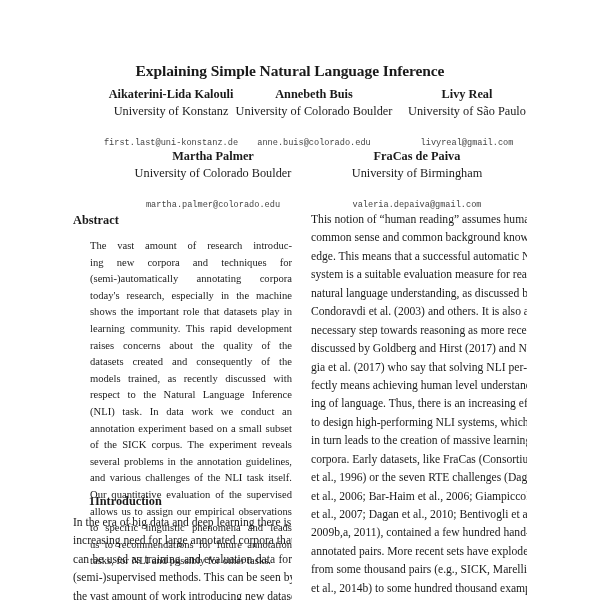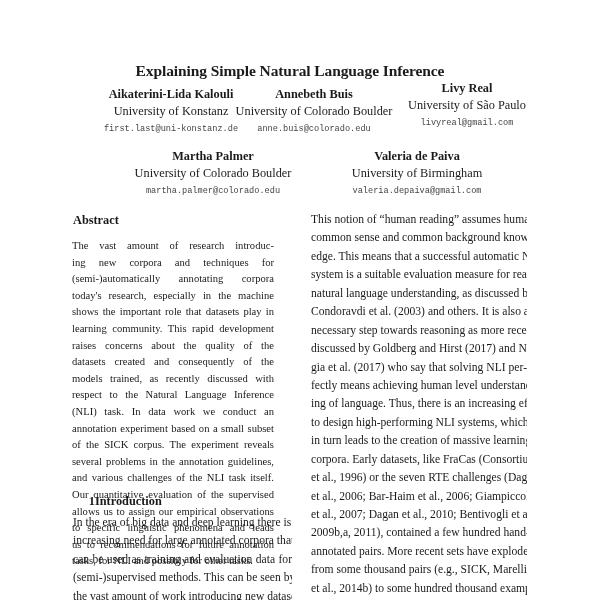--- a/index.html
+++ b/index.html
@@ -4,24 +4,24 @@
 <style>
   html, body { margin: 0; padding: 0; background: #ffffff; }
   body { width: 600px; height: 600px; position: relative; overflow: hidden;
          font-family: "Liberation Serif", "DejaVu Serif", serif; color: #1a1a1a; }
   .title { position: absolute; top: 62px; left: 0; width: 580px; text-align: center;
            font-weight: bold; font-size: 15.5px; letter-spacing: -0.1px; }
   .author { position: absolute; text-align: center; width: 210px; }
   .author .name { font-weight: bold; font-size: 12.3px; line-height: 17px; }
   .author .affil { font-size: 12.3px; line-height: 16px; }
   .author .email { font-family: "Liberation Mono", "DejaVu Sans Mono", monospace;
-                   font-size: 8.6px; line-height: 16px; color: #444; margin-top: 2px; }
+                   font-size: 8.6px; line-height: 16px; color: #444; margin-top: 16px; }
   .abstract-head { position: absolute; top: 213px; left: 73px; width: 219px;
                    font-weight: bold; font-size: 12.3px; }
-  .abstract { position: absolute; top: 238px; left: 72px; width: 202px; }
+  .abstract { position: absolute; top: 238px; left: 90px; width: 202px; }
   .abstract .ln { font-size: 10.6px; line-height: 16.6px; height: 16.6px;
                   white-space: nowrap; text-align: justify; text-align-last: justify; overflow: hidden; }
   .abstract .ln.last { text-align-last: left; }
   .sec-head { position: absolute; top: 494px; left: 73px; font-weight: bold; font-size: 12.3px; text-align: right; }
   .sec-head .num { display: inline-block; width: 22px; }
   .colL { position: absolute; top: 514px; left: 73px; width: 219px; }
   .colR { position: absolute; top: 211px; left: 311px; width: 216px; }
   .colL .ln, .colR .ln { font-size: 11.6px; line-height: 18.45px; height: 18.45px;
                           white-space: nowrap; text-align: justify; text-align-last: justify; overflow: hidden; }
 </style>
@@ -35,32 +35,32 @@
   <div class="author" style="top:86px; left:66px;">
     <div class="name">Aikaterini-Lida Kalouli</div>
     <div class="affil">University of Konstanz</div>
     <div class="email">first.last@uni-konstanz.de</div>
   </div>
   <div class="author" style="top:86px; left:209px;">
     <div class="name">Annebeth Buis</div>
     <div class="affil">University of Colorado Boulder</div>
     <div class="email">anne.buis@colorado.edu</div>
   </div>
-  <div class="author" style="top:80px; left:362px;">
+  <div class="author" style="top:86px; left:362px;">
     <div class="name">Livy Real</div>
     <div class="affil">University of São Paulo</div>
     <div class="email">livyreal@gmail.com</div>
   </div>
   <div class="author" style="top:148px; left:108px;">
     <div class="name">Martha Palmer</div>
     <div class="affil">University of Colorado Boulder</div>
     <div class="email">martha.palmer@colorado.edu</div>
   </div>
   <div class="author" style="top:148px; left:312px;">
-    <div class="name">Valeria de Paiva</div>
+    <div class="name">FraCas de Paiva</div>
     <div class="affil">University of Birmingham</div>
     <div class="email">valeria.depaiva@gmail.com</div>
   </div>
 
   <div class="abstract-head">Abstract</div>
   <div class="abstract">
     <div class="ln">The vast amount of research introduc-</div>
     <div class="ln">ing new corpora and techniques for</div>
     <div class="ln">(semi-)automatically annotating corpora</div>
     <div class="ln">today's research, especially in the machine</div>

